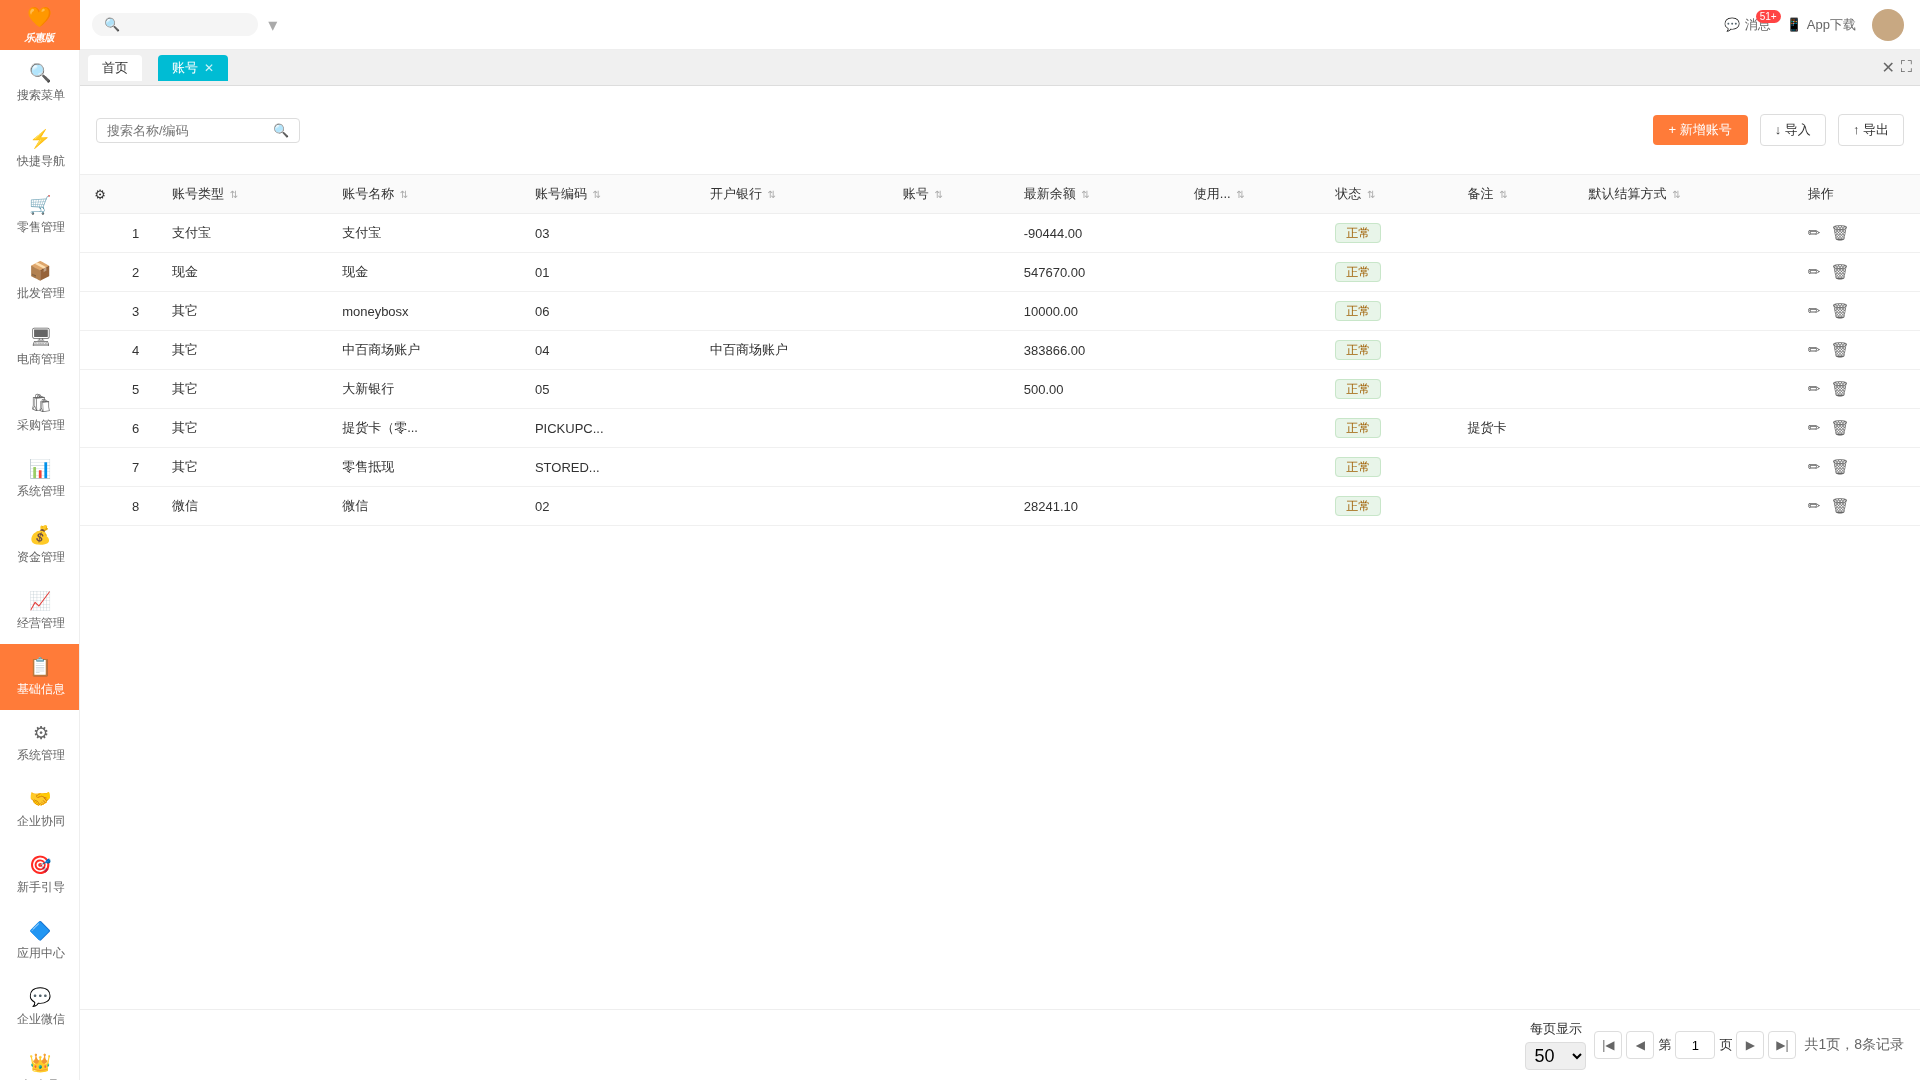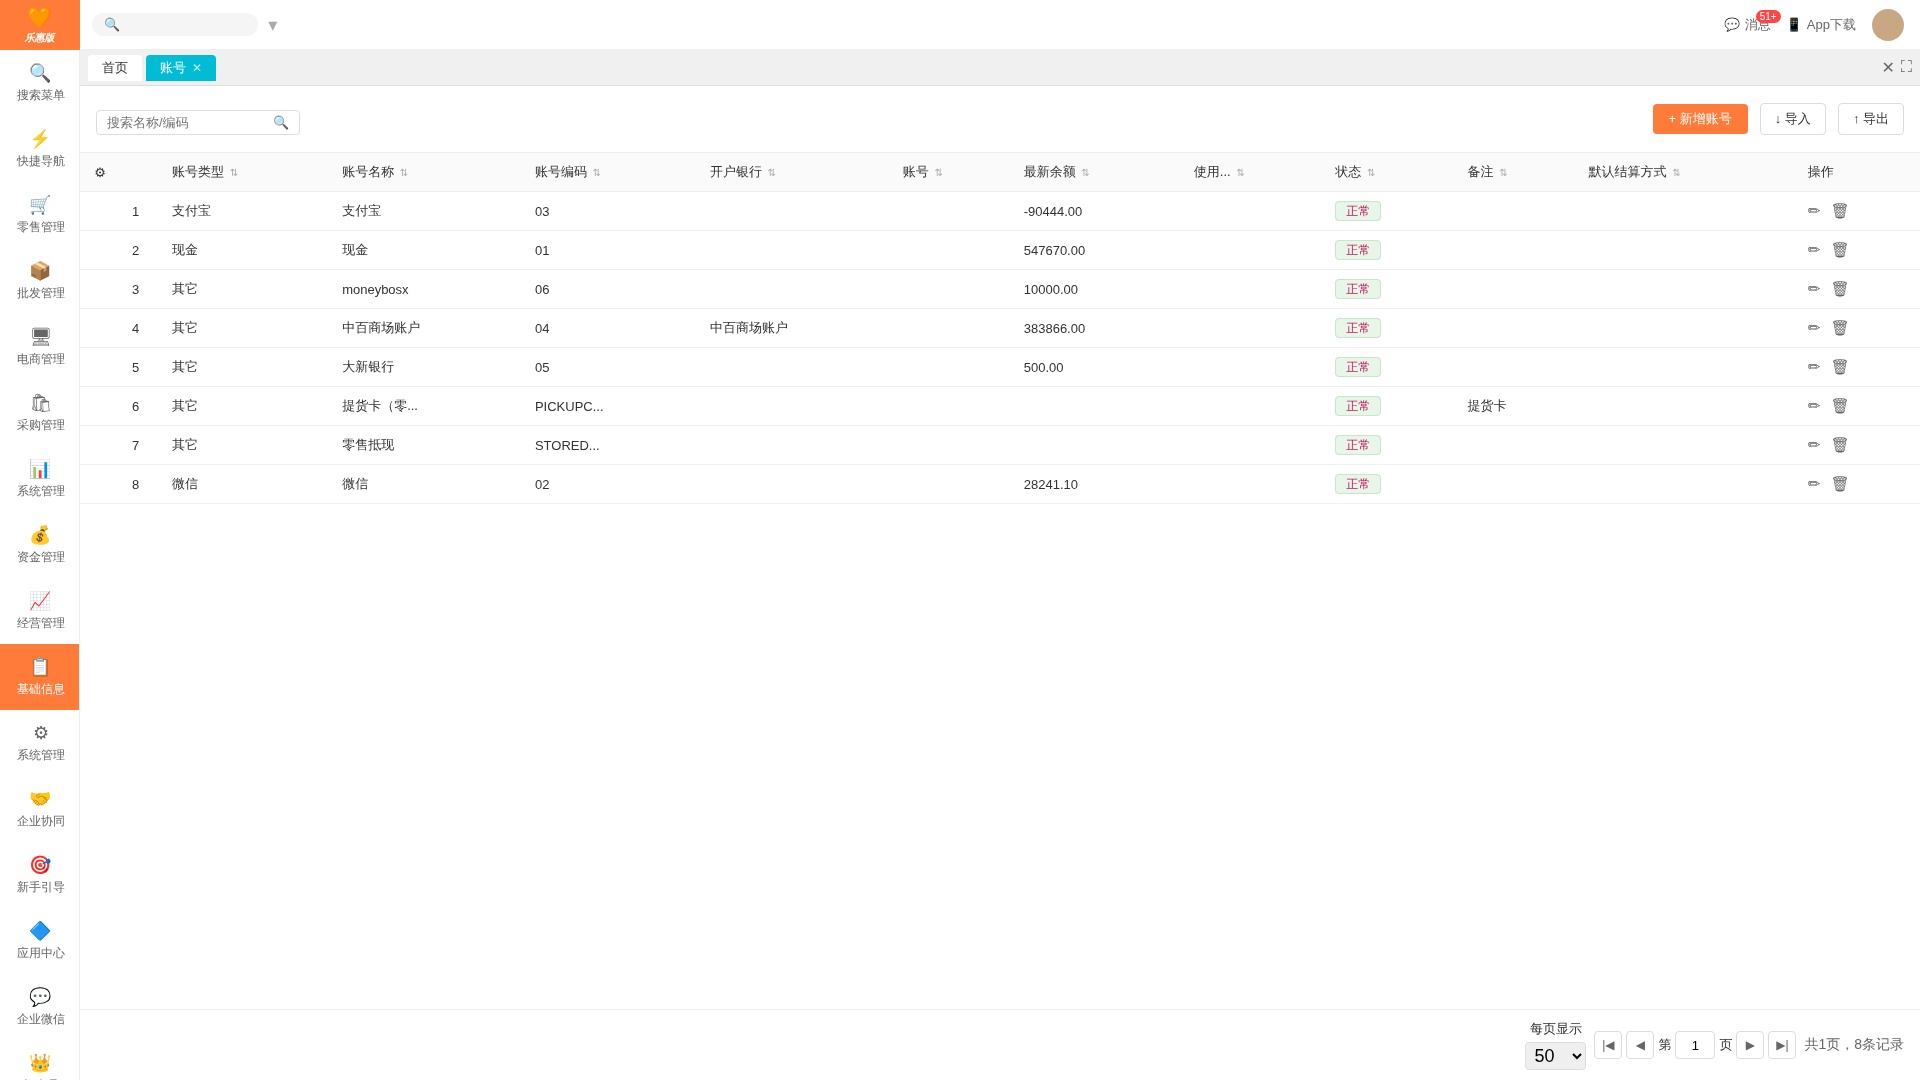--- a/index.html
+++ b/index.html
@@ -20,47 +20,47 @@
     .main { flex: 1; display: flex; flex-direction: column; height: 100%; overflow: hidden; }
     .search-box { display: flex; align-items: center; background: #f5f5f5; border-radius: 16px; padding: 4px 12px; gap: 6px; }
     .search-box input { border: none; background: transparent; outline: none; font-size: 13px; width: 120px; }
     .top-header-right { display: flex; align-items: center; gap: 16px; }
     .msg-btn { display: flex; align-items: center; gap: 4px; color: #666; font-size: 13px; cursor: pointer; position: relative; }
     .badge { background: #ff4444; color: #fff; font-size: 10px; border-radius: 8px; padding: 1px 4px; position: absolute; top: -6px; right: -10px; }
     .app-btn { display: flex; align-items: center; gap: 4px; color: #666; font-size: 13px; cursor: pointer; }
     .avatar { width: 32px; height: 32px; border-radius: 50%; background: #ddd; overflow: hidden; cursor: pointer; }
 
     
-    .tab-bar { height: 36px; background: #f0f0f0; display: flex; align-items: center; padding: 0 8px; gap: 4px; border-bottom: 1px solid #ddd; flex-shrink: 0; }
+    .tab-bar { height: 36px; background: #f0f0f0; display: flex; align-items: center; padding: 0 8px; gap: 16px; border-bottom: 1px solid #ddd; flex-shrink: 0; }
     .tab { display: flex; align-items: center; gap: 6px; padding: 4px 14px; border-radius: 4px 4px 0 0; font-size: 13px; cursor: pointer; background: #e0e0e0; color: #666; }
     .tab.active { background: #00bcd4; color: #fff; }
     .tab-close { font-size: 12px; opacity: 0.8; }
     .tab-home { background: #fff; color: #333; }
 
     
     .content { flex: 1; background: #fff; overflow: hidden; display: flex; flex-direction: column; }
 
     
-    .toolbar { display: flex; align-items: flex-end; justify-content: space-between; padding: 17px 16px; border-bottom: 1px solid #eee; flex-shrink: 0; }
+    .toolbar { display: flex; align-items: center; justify-content: space-between; padding: 28px 16px; border-bottom: 1px solid #eee; flex-shrink: 0; }
     .toolbar-left { display: flex; align-items: center; gap: 10px; }
     .search-input-box { display: flex; align-items: center; border: 1px solid #ddd; border-radius: 4px; padding: 4px 10px; gap: 6px; background: #fff; }
     .search-input-box input { border: none; outline: none; font-size: 13px; width: 160px; }
     .toolbar-right { display: flex; align-items: center; gap: 12px; }
     .btn-add { background: #ff7b39; color: #fff; border: none; border-radius: 4px; padding: 6px 16px; font-size: 13px; cursor: pointer; display: flex; align-items: center; gap: 4px; }
     .btn-secondary { background: #fff; color: #333; border: 1px solid #ddd; border-radius: 4px; padding: 6px 14px; font-size: 13px; cursor: pointer; display: flex; align-items: center; gap: 4px; }
 
     
     .table-wrapper { flex: 1; overflow-y: auto; }
     table { width: 100%; border-collapse: collapse; }
     thead tr { background: #fafafa; }
     th { padding: 10px 12px; text-align: left; font-weight: normal; color: #333; border-bottom: 1px solid #eee; white-space: nowrap; font-size: 13px; }
     th .sort-icon { color: #aaa; margin-left: 2px; font-size: 10px; }
     td { padding: 10px 12px; border-bottom: 1px solid #f0f0f0; color: #333; font-size: 13px; }
     .settings-icon-cell { text-align: center; }
-    .status-badge { background: #e8f5e9; color: #be185d; border: 1px solid #c8e6c9; border-radius: 4px; padding: 2px 10px; font-size: 12px; }
+    .status-badge { background: #e8f5e9; color: #a16207; border: 1px solid #c8e6c9; border-radius: 4px; padding: 2px 10px; font-size: 12px; }
     .action-icons { display: flex; gap: 10px; color: #666; }
     .action-icon { cursor: pointer; font-size: 15px; }
 
     
     .pagination { display: flex; align-items: center; justify-content: flex-end; padding: 10px 16px; border-top: 1px solid #eee; gap: 8px; flex-shrink: 0; background: #fff; }
     .per-page-select { display: flex; align-items: center; gap: 4px; font-size: 13px; color: #333; flex-direction: column; }
     .per-page-select select { border: 1px solid #ddd; border-radius: 4px; padding: 2px 4px; font-size: 18px; }
     .page-nav { display: flex; align-items: center; gap: 4px; }
     .page-btn { width: 28px; height: 28px; display: flex; align-items: center; justify-content: center; border: 1px solid #ddd; border-radius: 4px; cursor: pointer; color: #666; background: #fff; font-size: 12px; }
     .page-input { width: 40px; height: 28px; border: 1px solid #ddd; border-radius: 4px; text-align: center; font-size: 13px; }

